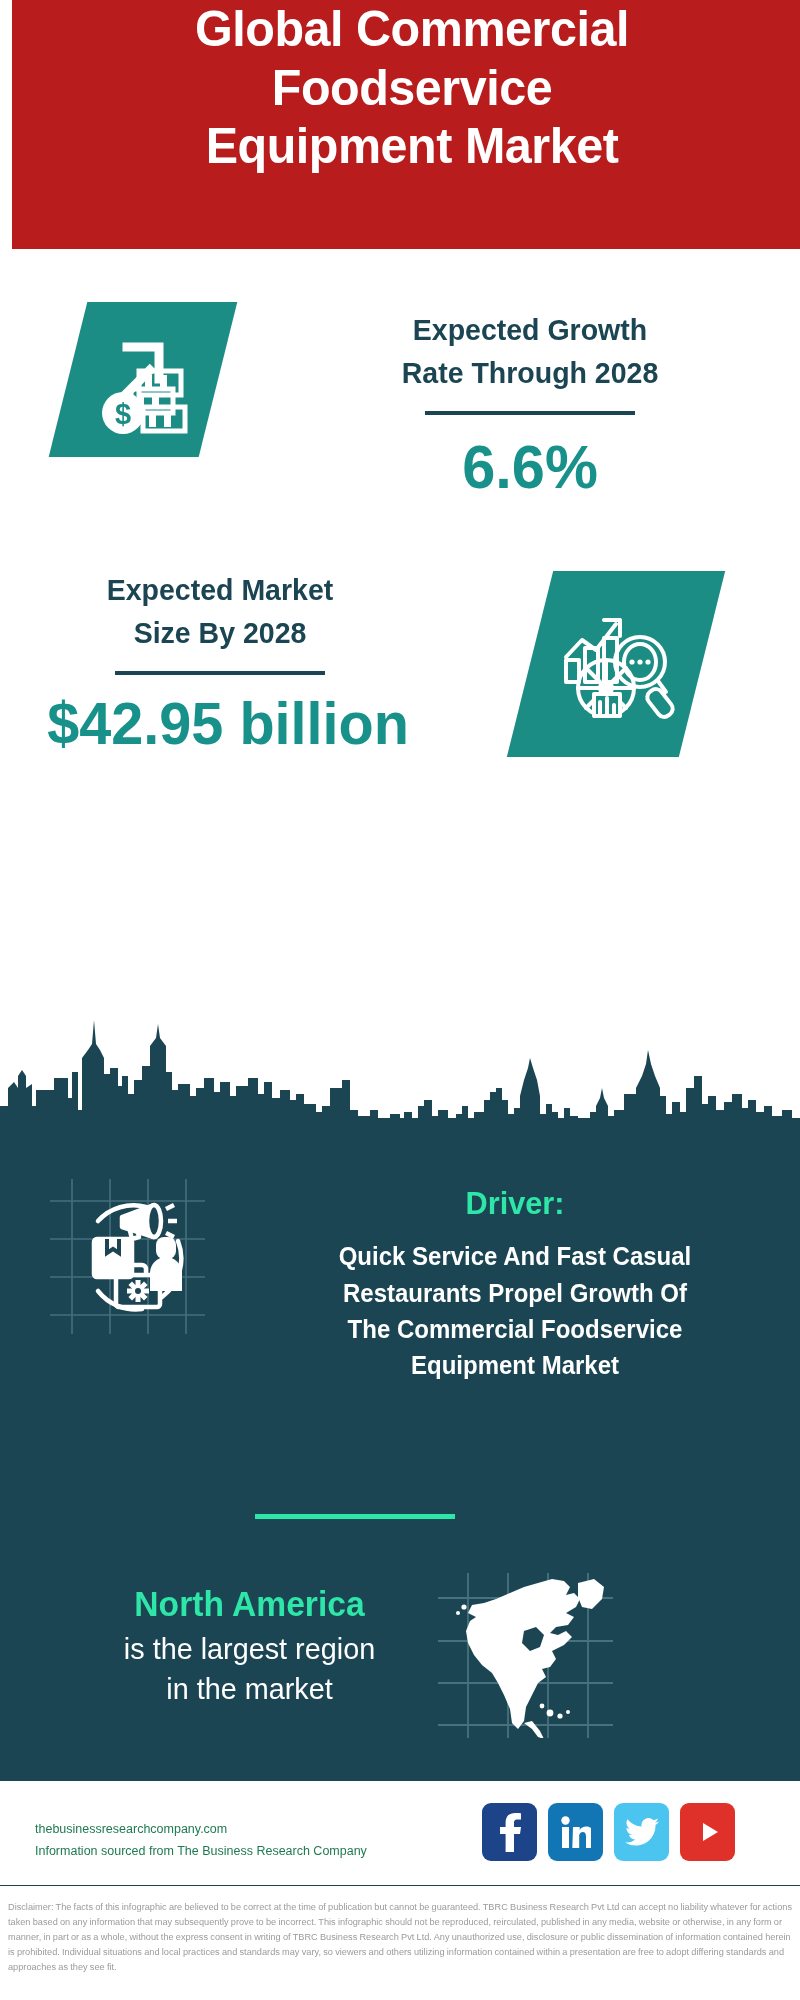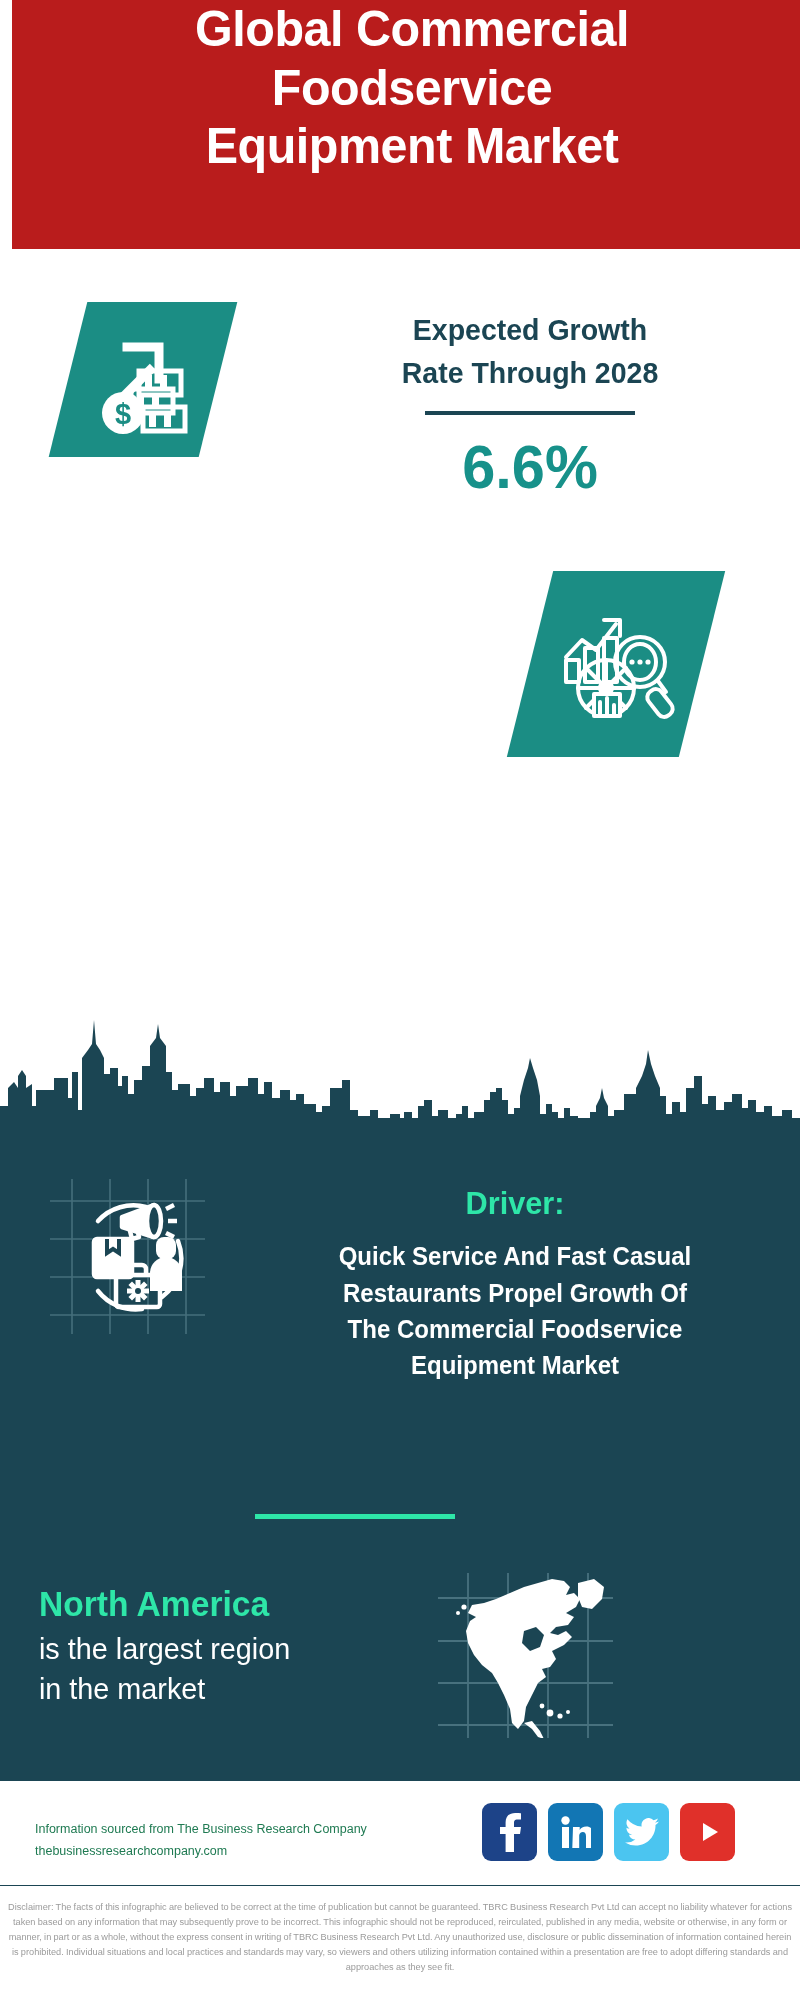--- a/index.html
+++ b/index.html
@@ -93,21 +93,21 @@
   }
   .driver-body {
     color: #ffffff; font-size: 25px; font-weight: bold; text-align: center;
     line-height: 1.45; margin-top: 16px; transform: scaleX(0.96);
   }
   .mint-rule {
     position: absolute; left: 255px; top: 396px;
     width: 200px; height: 5px; background: #2ee6a8;
   }
   .region-block {
-    position: absolute; left: 31px; top: 465px; width: 395px; text-align: left;
+    position: absolute; left: 52px; top: 465px; width: 395px; text-align: center;
   }
   .region-name {
     color: #2ee6a8; font-size: 35px; font-weight: bold; line-height: 1.2;
     transform: scaleX(0.96);
   }
   .region-sub {
     color: #ffffff; font-size: 30px; font-weight: normal; line-height: 1.32;
     margin-top: 4px; transform: scaleX(0.96);
   }
   .map-wrap {
@@ -130,21 +130,21 @@
   }
   .soc { width: 55px; height: 58px; border-radius: 9px; position: relative;
          display:flex; align-items:center; justify-content:center; }
   .soc svg { display:block; }
 
   
   .disclaimer {
     position: absolute; left: 0; top: 1892px; width: 800px;
     padding: 8px 8px 0 8px;
     color: #9b9b9b; font-size: 9.2px; line-height: 1.62;
-    text-align: center;
+    text-align: left;
     word-spacing: -0.3px;
   }
 </style>
 </head>
 <body>
 
 <div class="page">
 
   <div class="header">
     <div class="header-title">
@@ -188,20 +188,28 @@
         <div>Expected Growth</div>
         <div>Rate Through 2028</div>
       </div>
       <div class="rule-dark"></div>
       <div class="val-teal">6.6%</div>
     </div>
   </div>
 
   <div class="sec-size">
 
+    <div class="size-text">
+      <div class="lbl-dark">
+        <div>Expected Market</div>
+        <div>Size By 2028</div>
+      </div>
+      <div class="rule-dark"></div>
+      <div class="size-val">$42.95 billion</div>
+    </div>
 
     <div class="para size-icon">
       <div class="para-inner">
         <svg width="125" height="125" viewBox="0 0 125 125">
           <g stroke="#ffffff" stroke-width="4" fill="none" stroke-linecap="round" stroke-linejoin="round">
 
             <polyline points="12,55 28,38 42,48 62,22"></polyline>
             <polyline points="50,18 66,18 66,34"></polyline>
 
             <rect x="12" y="58" width="13" height="22"></rect>
@@ -359,22 +367,22 @@
             <circle cx="20" cy="40" r="2"></circle>
         </g>
 
         <path d="M86 58 L98 54 L106 62 L102 74 L92 78 L84 70 Z" fill="#1b4553"></path>
       </svg>
     </div>
   </div>
 
   <div class="footer">
     <div class="footer-text">
+      <div>thebusinessresearchcompany.com</div>
       <div>Information sourced from The Business Research Company</div>
-      <div>thebusinessresearchcompany.com</div>
     </div>
 
     <div class="socials">
       <div class="soc" style="background:#1d4388">
         <svg width="26" height="40" viewBox="0 0 26 40">
             <path fill="#ffffff" d="M17 40 V22 H23 L24 15 H17 V11 c0-2 .6-3.4 3.6-3.4 H24 V1.2 C23.4 1.1 21 0.9 18.2 0.9 12.4 0.9 8.6 4.4 8.6 10.3 V15 H3 v7 h5.6 V40 Z"></path>
           </svg>
       </div>
       <div class="soc" style="background:#1276b4">
         <svg width="30" height="32" viewBox="0 0 30 32">

